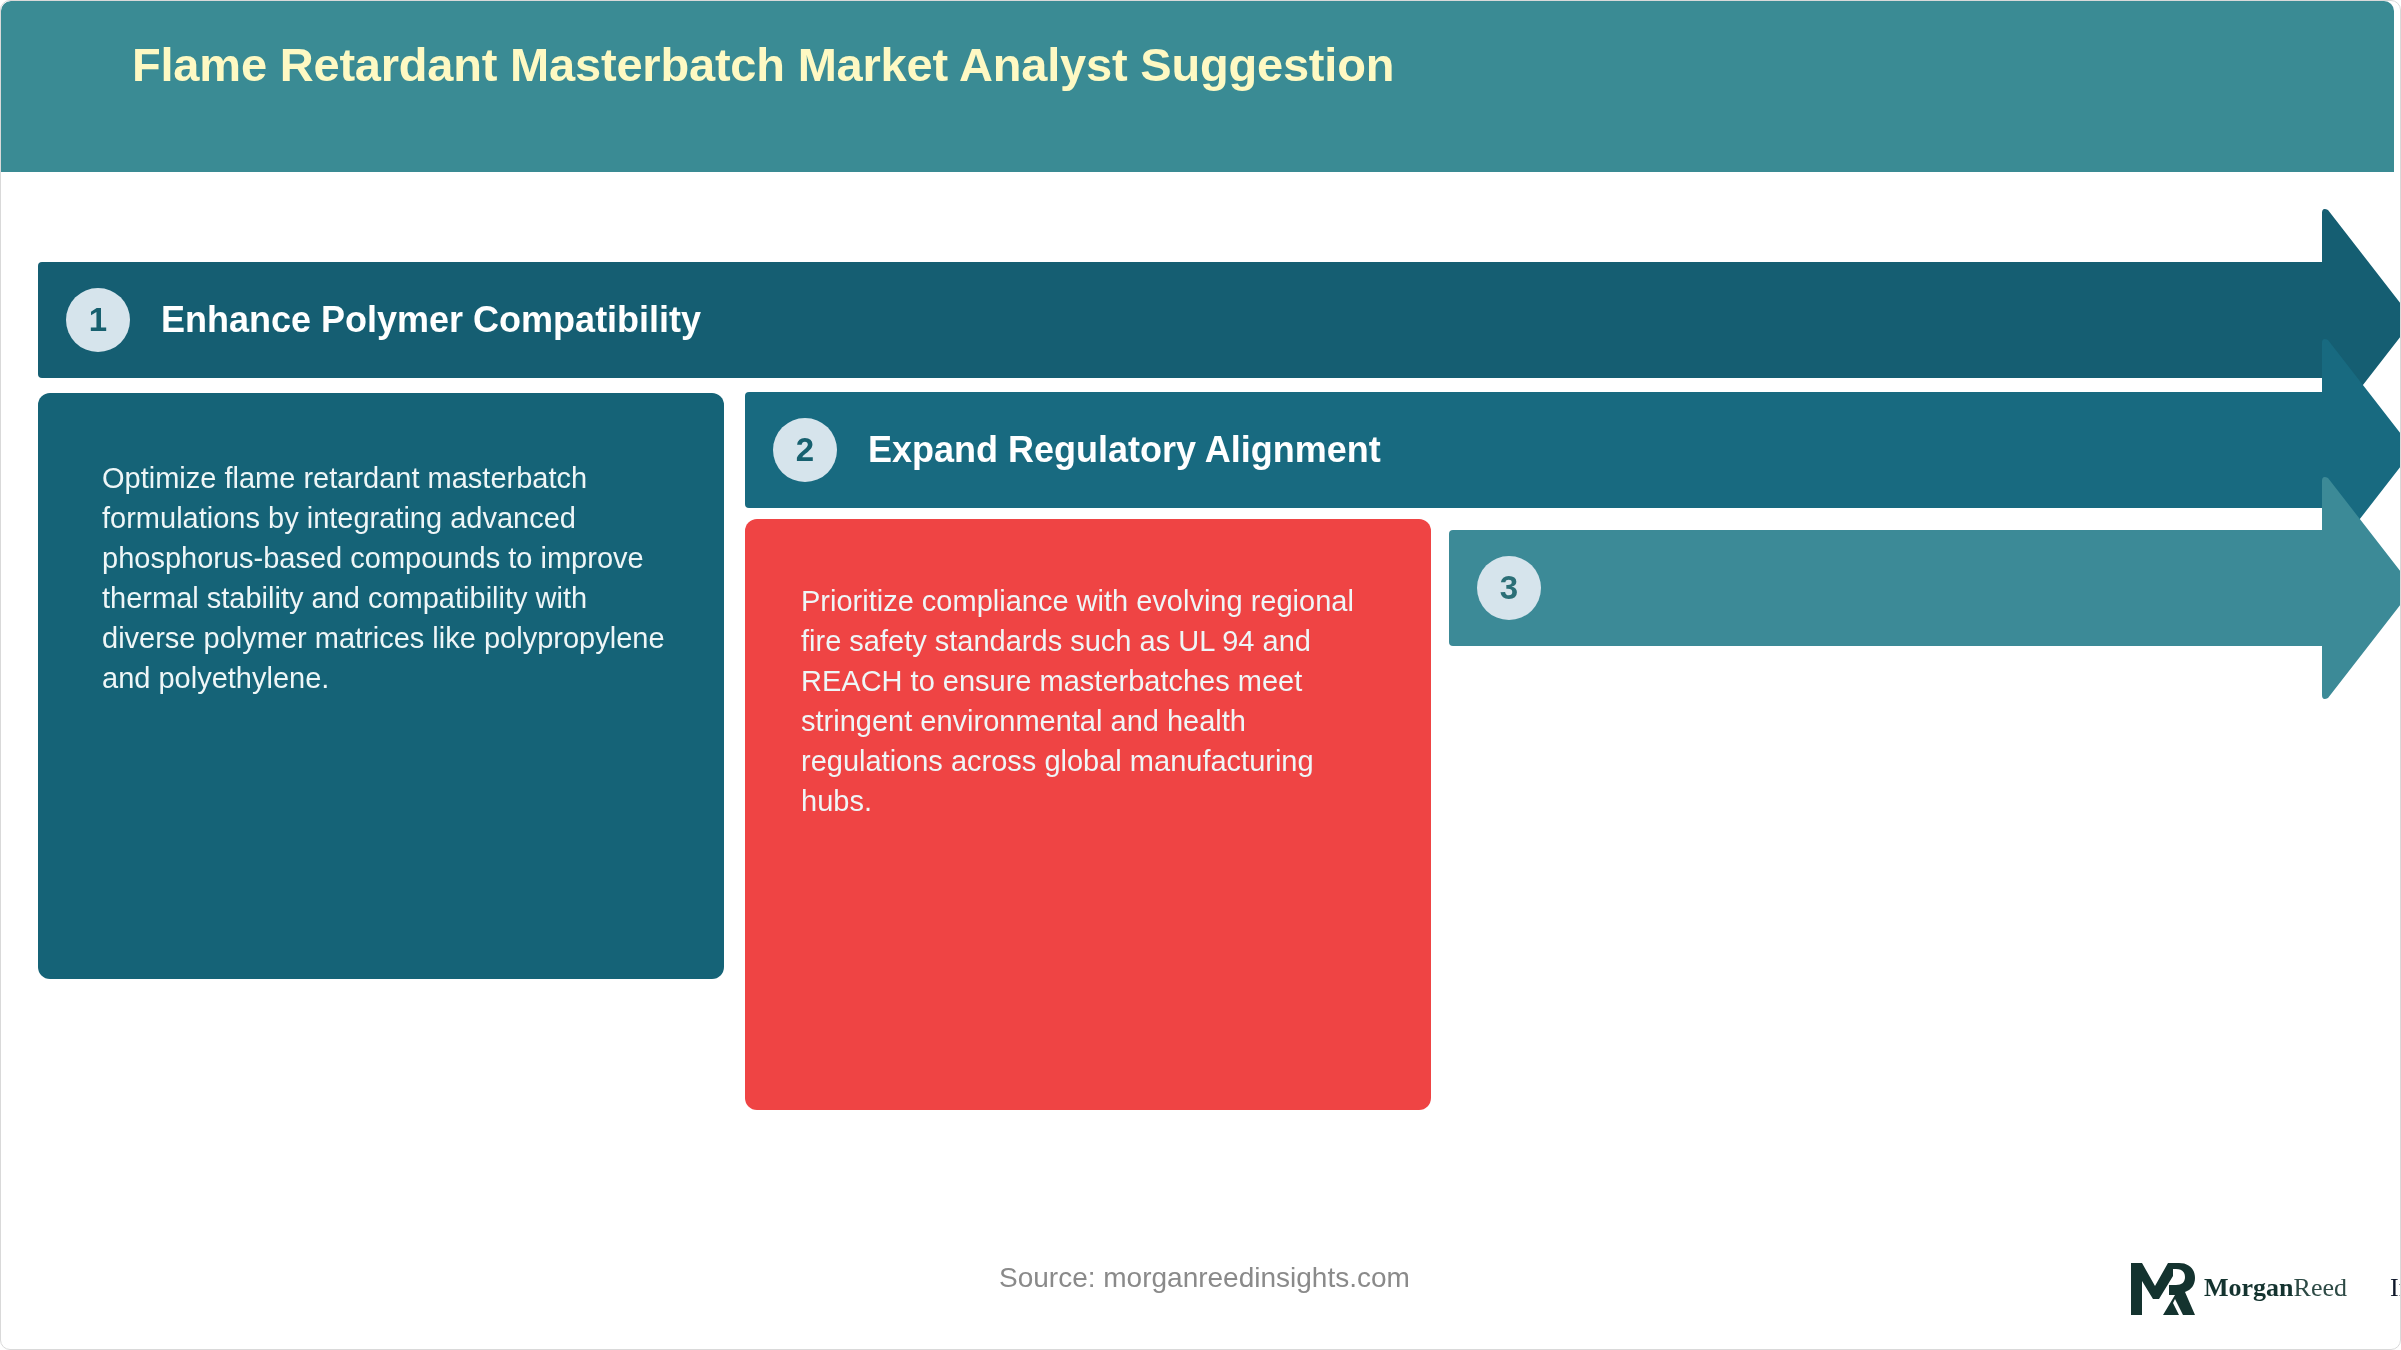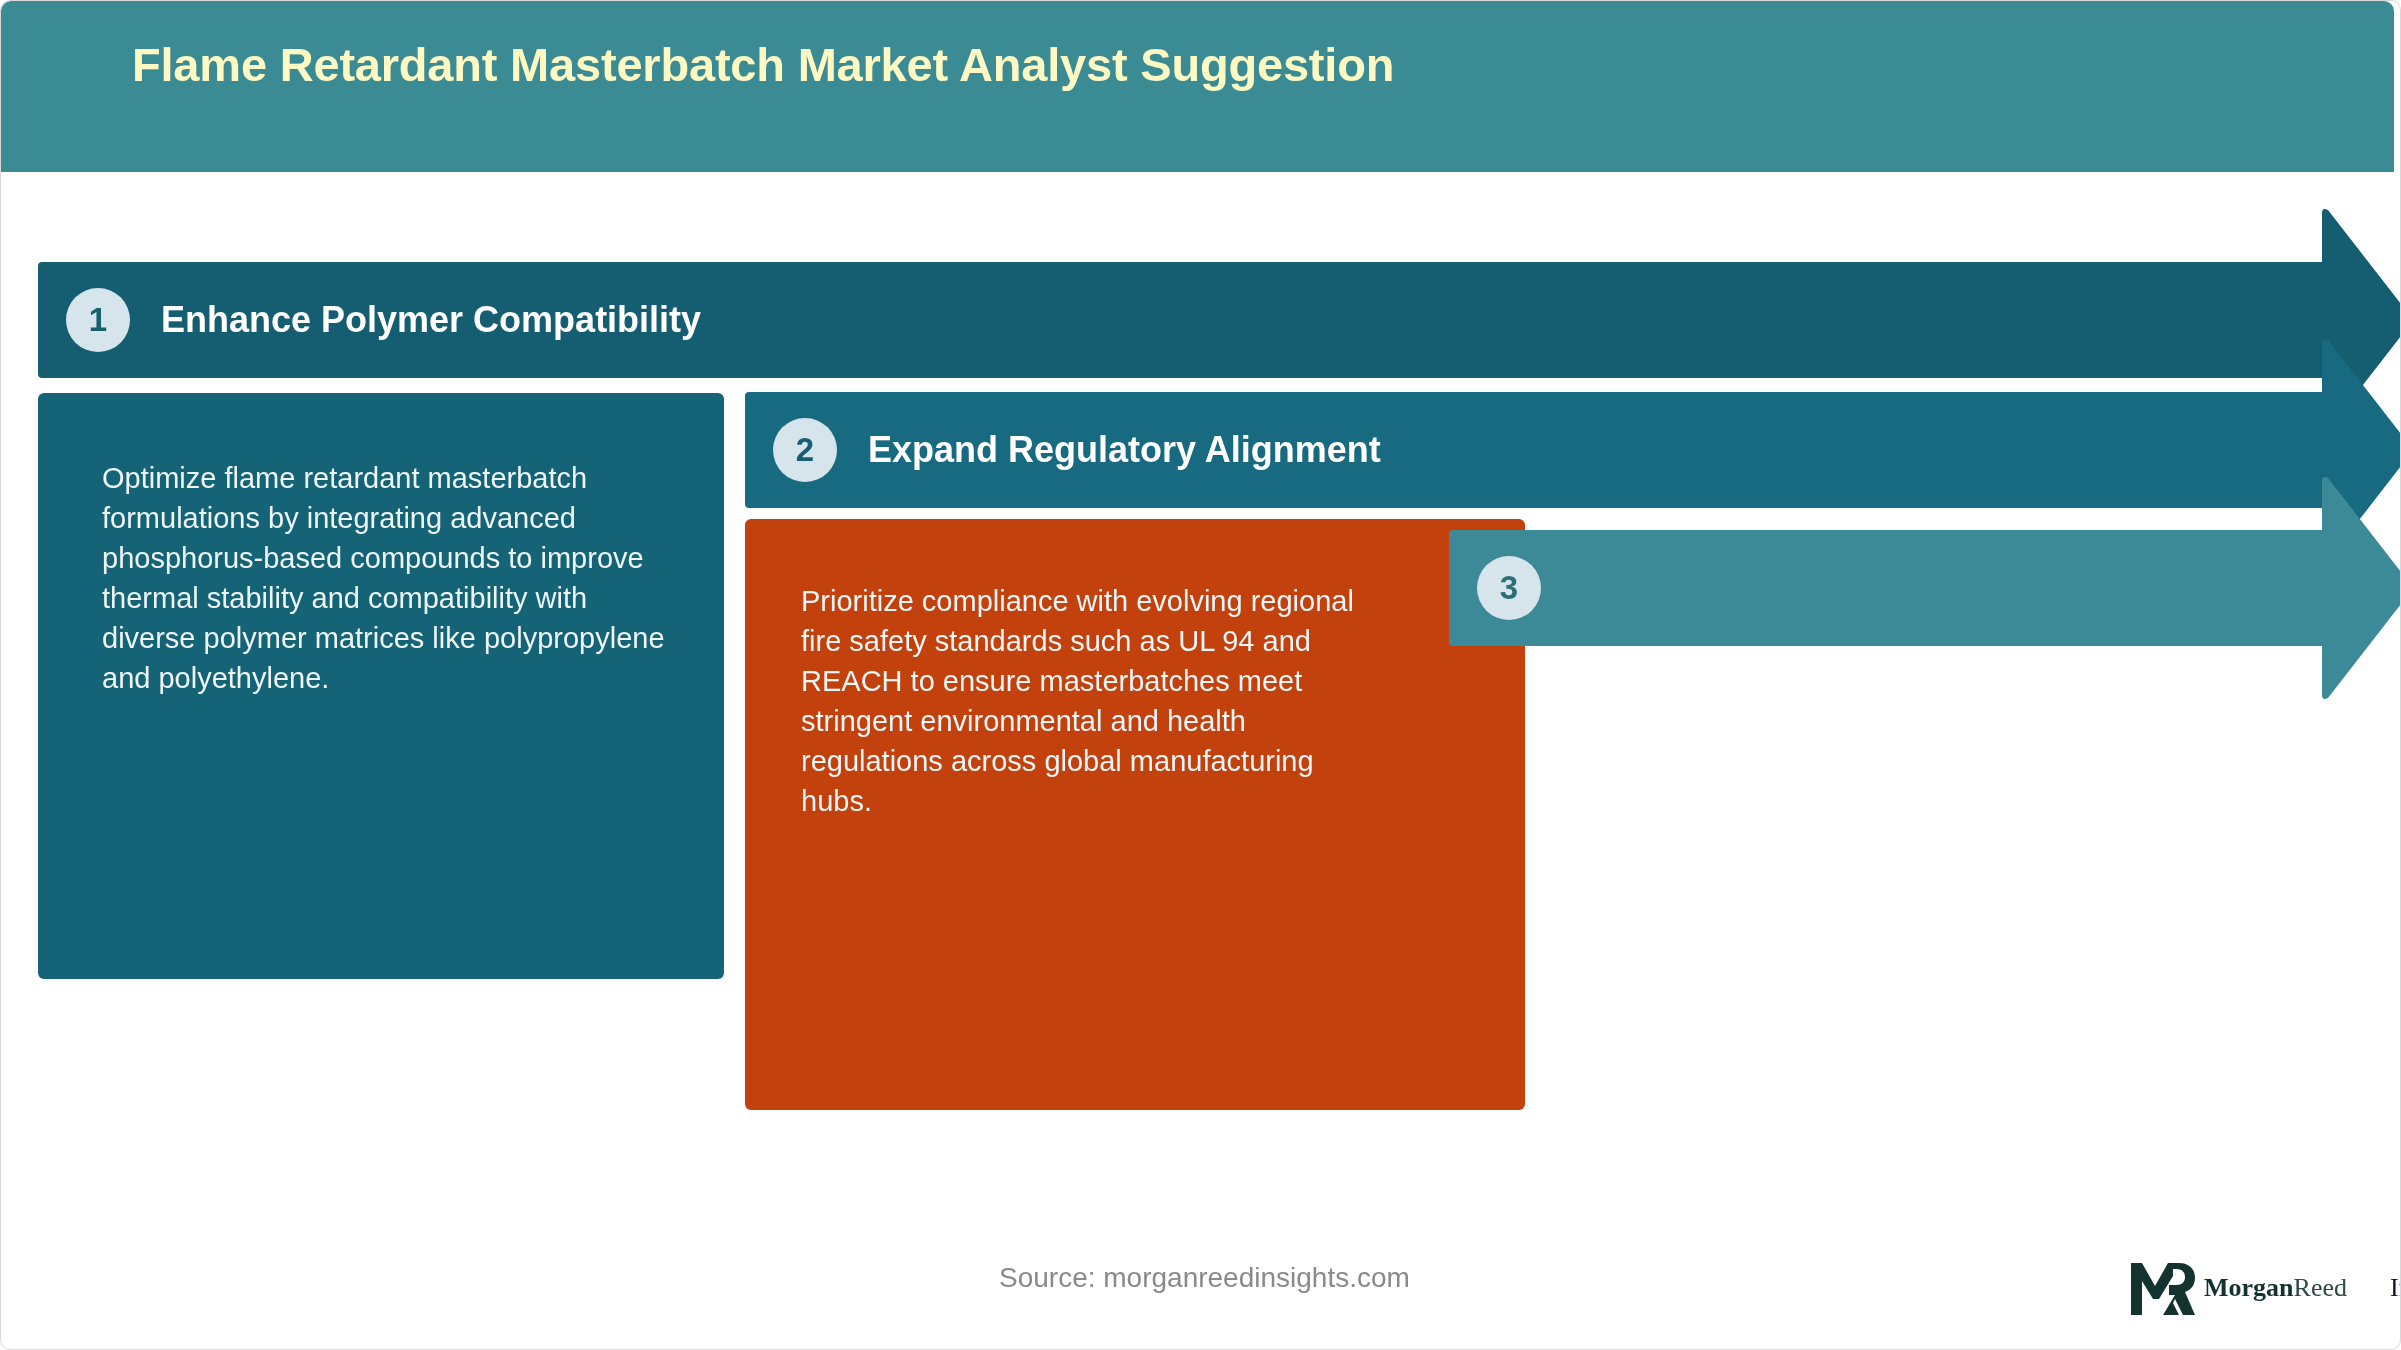--- a/index.html
+++ b/index.html
@@ -91,21 +91,21 @@
   .band-title {
     color: #ffffff;
     font-size: 36px;
     font-weight: bold;
     white-space: nowrap;
   }
 
   
   .body-card {
     position: absolute;
-    border-radius: 6px;
+    border-radius: 12px;
   }
   .body-text {
     position: absolute;
     color: #eef6f7;
     font-size: 29px;
     line-height: 40px;
   }
 
   
   #source-text {
@@ -177,21 +177,21 @@
     <div class="arrow-head" style="left:1533px;">
       <svg width="134" height="226" viewBox="0 0 134 226" aria-hidden="true">
         <path d="M0,55 L44,55 L44,6 Q44,0 50,3 L130,106 Q135,113 130,120 L50,223 Q44,226 44,220 L44,171 L0,171 Z" fill="#186a80"></path>
       </svg>
     </div>
     <div class="band-inner" style="left:28px;">
       <div class="badge">2</div>
       <div class="band-title" style="margin-left:31px;">Expand Regulatory Alignment</div>
     </div>
   </div>
-  <div class="body-card" style="left:744px; top:518px; width:780px; height:591px; background:#c2410c;">
+  <div class="body-card" style="left:744px; top:518px; width:686px; height:591px; background:#ef4444;">
     <div class="body-text" style="left:56px; top:62px; width:580px;">Prioritize compliance with evolving regional fire safety standards such as UL 94 and REACH to ensure masterbatches meet stringent environmental and health regulations across global manufacturing hubs.</div>
   </div>
 
   <div class="arrow-band" style="left:1448px; top:529px; width:837px;">
     <div class="band-body" style="background:#3c8a97;"></div>
     <div class="arrow-head" style="left:829px;">
       <svg width="134" height="226" viewBox="0 0 134 226" aria-hidden="true">
         <path d="M0,55 L44,55 L44,6 Q44,0 50,3 L130,106 Q135,113 130,120 L50,223 Q44,226 44,220 L44,171 L0,171 Z" fill="#3c8a97"></path>
       </svg>
     </div>

